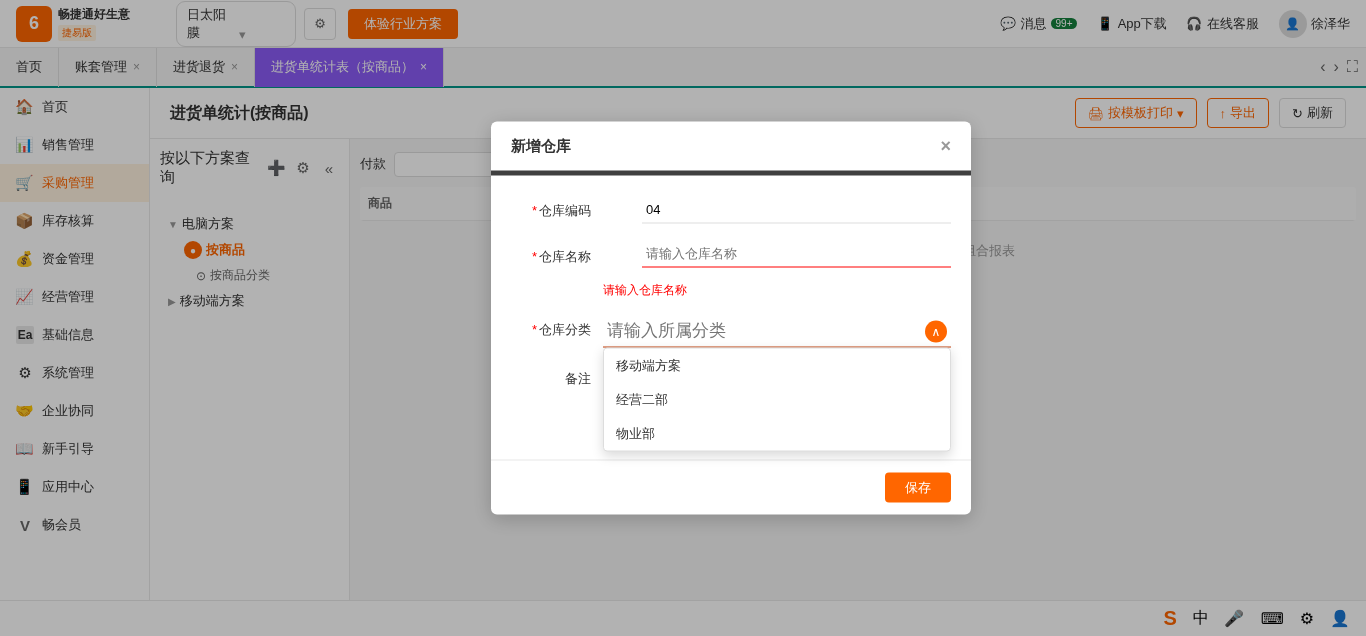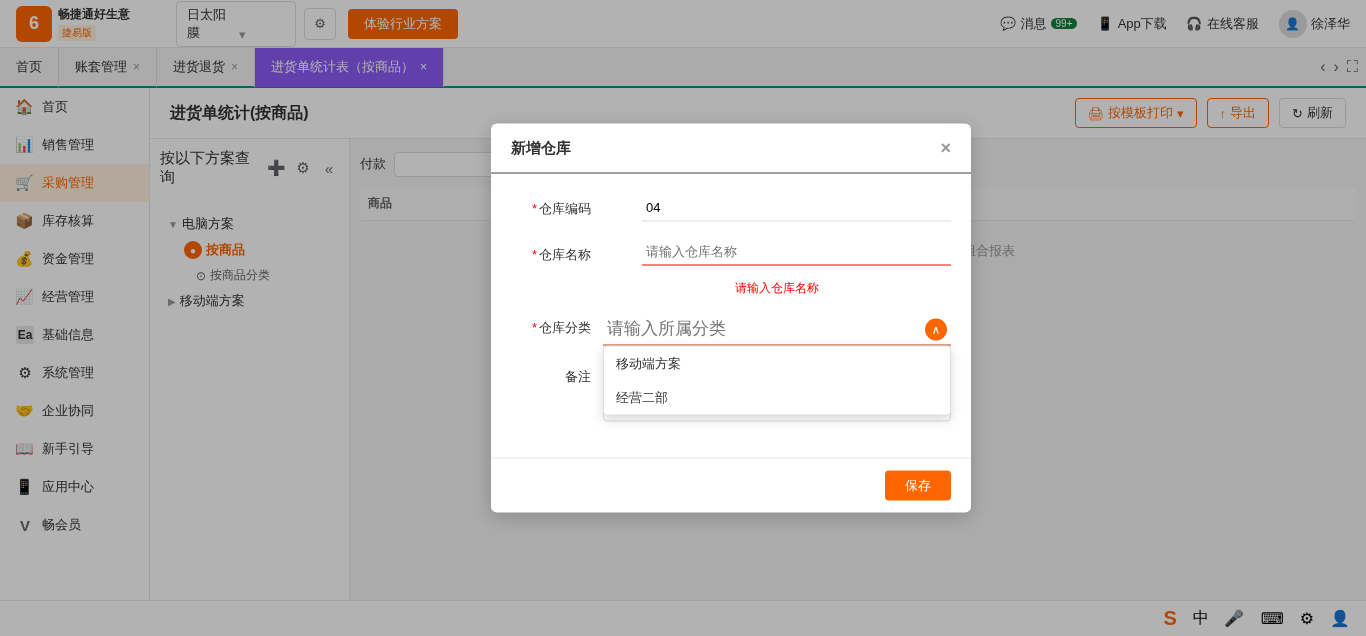--- a/index.html
+++ b/index.html
@@ -26,21 +26,21 @@
       background: #f60;
       border-radius: 6px;
       display: flex; align-items: center; justify-content: center;
       color: #fff; font-weight: bold; font-size: 18px;
       margin-right: 6px;
     }
     .logo-sub { font-size: 10px; color: #f60; background: #fff3e0; padding: 1px 4px; border-radius: 2px; margin-top: 2px; display: inline-block; }
 
     .store-selector {
       display: flex; align-items: flex-end;
-      border: 1px solid #ddd; border-radius: 4px;
+      border: 1px solid #ddd; border-radius: 9px;
       padding: 4px 10px; margin-left: 10px;
       min-width: 120px; cursor: pointer;
       color: #333;
     }
     .store-selector span { flex: 1; }
     .store-selector .arrow { color: #999; margin-left: 6px; }
 
     .gear-btn {
       width: 32px; height: 32px;
       border: 1px solid #ddd; border-radius: 4px;
@@ -238,21 +238,21 @@
       width: 480px;
       background: #fff;
       border-radius: 6px;
       box-shadow: 0 4px 20px rgba(0,0,0,0.2);
       z-index: 200;
       overflow: visible;
     }
     .modal-header {
       display: flex; align-items: center;
       padding: 14px 20px;
-      border-bottom: 1px solid #404040;
+      border-bottom: 5px solid #404040;
       font-size: 15px; font-weight: bold; color: #333;
     }
     .modal-close {
       margin-left: auto; cursor: pointer;
       font-size: 18px; color: #999;
     }
     .modal-body { padding: 20px; }
     .form-row {
       display: flex; align-items: flex-start;
       margin-bottom: 16px; gap: 12px;
@@ -543,21 +543,21 @@
   </div>
   <div class="modal-body">
 
     <div class="form-row">
       <span class="form-label">
         <span class="required">*</span><span>仓库编码</span>
       </span>
       <input class="form-input" type="text" value="04" style="">
     </div>
 
-    <div class="form-row" style="flex-direction:column;align-items:center;">
+    <div class="form-row" style="flex-direction:column;align-items:flex-start;">
       <div style="display:flex;align-items:center;width:100%;gap:12px;">
         <span class="form-label">
           <span class="required">*</span><span>仓库名称</span>
         </span>
         <input class="form-input error" type="text" style="flex: 1 1 0%;" placeholder="请输入仓库名称">
       </div>
       <div style="margin-left:92px;margin-top:2px;">
         <span class="error-text">请输入仓库名称</span>
       </div>
     </div>
@@ -566,20 +566,21 @@
       <span class="form-label">
         <span class="required">*</span><span>仓库分类</span>
       </span>
       <div class="dropdown-wrapper">
         <input class="dropdown-input" type="text" placeholder="请输入所属分类" style="">
         <div class="dropdown-arrow">∧</div>
         
         <div class="dropdown-list">
           <div class="dropdown-item">移动端方案</div>
           <div class="dropdown-item">经营二部</div>
+          <div class="dropdown-item">物业部</div>
         </div>
       </div>
     </div>
 
     <div class="form-row" style="margin-top:8px;">
       <span class="form-label">备注</span>
       <textarea class="textarea-input" style=""></textarea>
     </div>
   </div>
   <div class="modal-footer">

